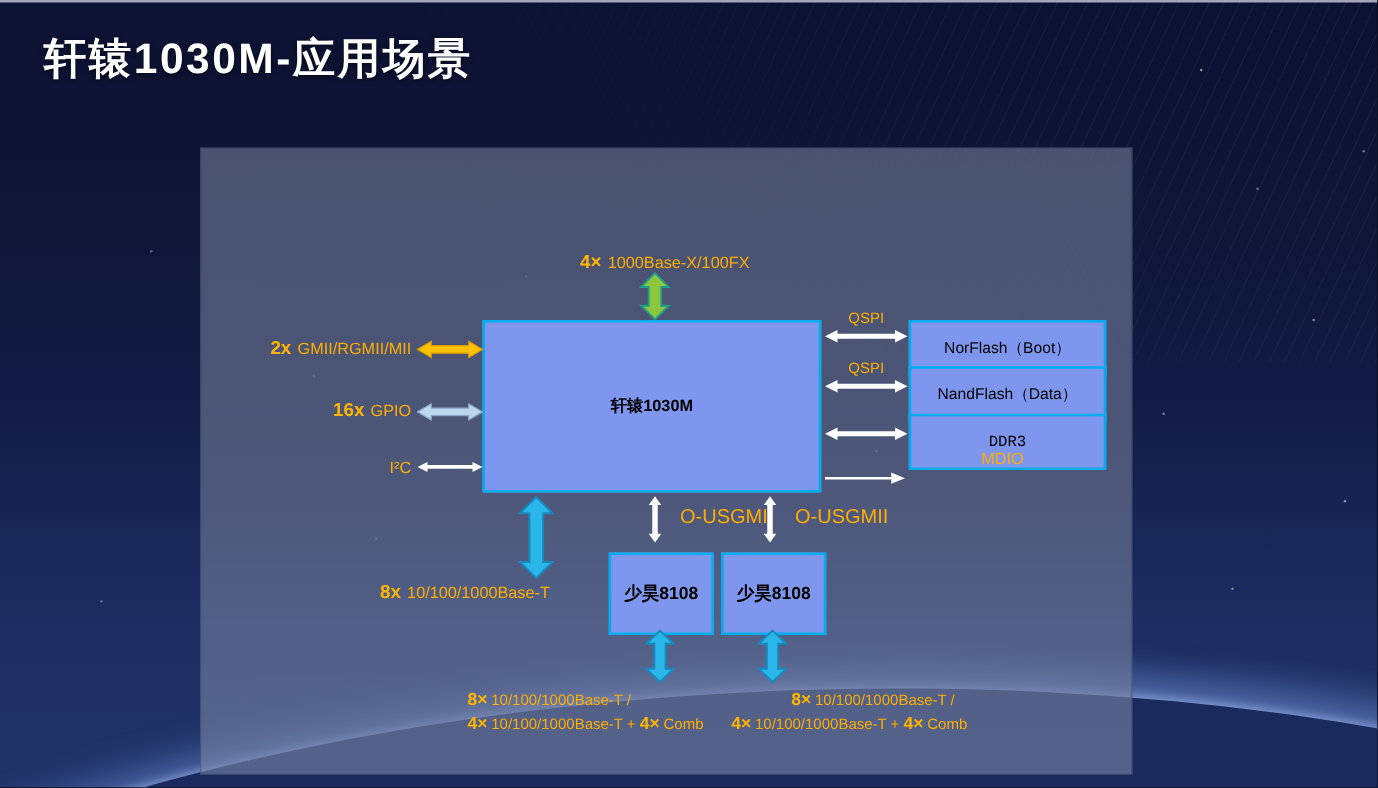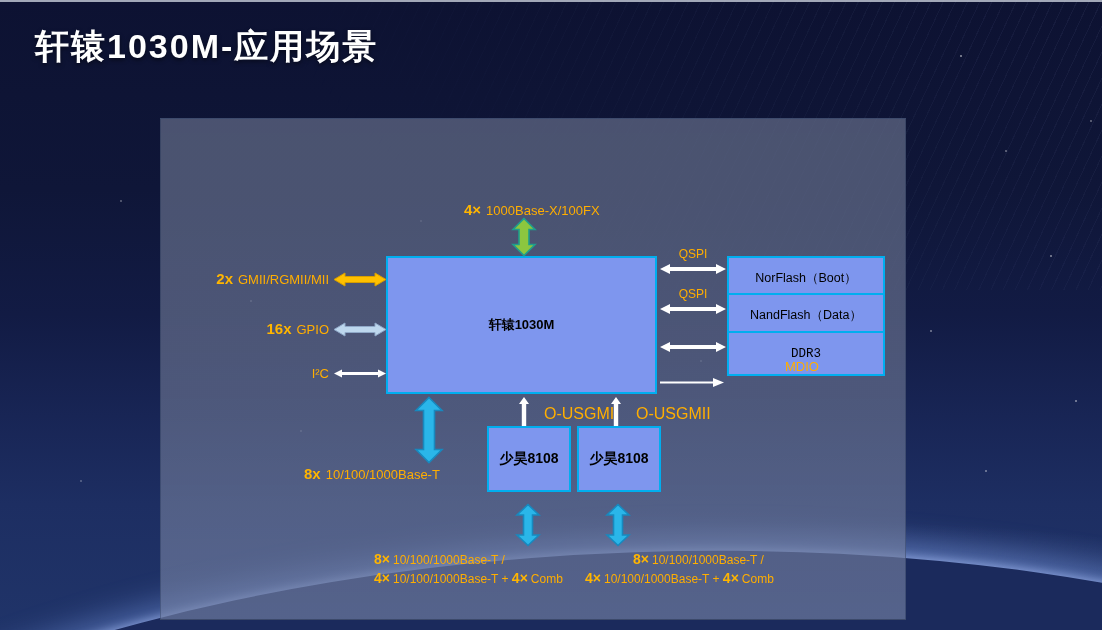--- a/index.html
+++ b/index.html
@@ -37,21 +37,21 @@
     background:linear-gradient(180deg, rgba(95,104,132,0.74) 0%, rgba(100,110,140,0.70) 55%, rgba(120,133,168,0.62) 100%);
     border:1px solid rgba(30,45,80,0.35); }
   .panel-header { position:absolute; left:-1px; top:-1px; width:746px; height:52px;
     background:#089FE0; border:1px solid rgba(15,70,140,0.8);
     display:flex; align-items:center; justify-content:center;
     color:#fff; font-size:22px; font-weight:bold; letter-spacing:1px; }
   .blk { position:absolute; background:#7E96EE; border:2px solid #00AEEF;
     display:flex; align-items:center; justify-content:center; color:#000; text-align:center; }
   .chip { left:225px; top:137px; width:271px; height:138px; font-size:13px; font-weight:bold; }
   .mem { left:566px; width:158px; height:45px; font-size:12.5px; }
-  .phy { top:307px; width:84px; height:66px; font-size:14px; font-weight:bold; }
+  .phy { top:323px; width:84px; height:66px; font-size:14px; font-weight:bold; }
   .abs { position:absolute; }
   .lbl { position:absolute; color:#FFAE00; font-size:13px; white-space:nowrap; }
   .lbl .qty { font-weight:bold; font-size:15px; color:#FFB500; margin-right:5px; }
   .r-align { text-align:right; }
   .bus-lbl { position:absolute; left:498px; width:68px; text-align:center;
     color:#FFAE00; font-size:12px; white-space:nowrap; }
   .usg { position:absolute; color:#FFAE00; font-size:16px; white-space:nowrap; }
   .ports { position:absolute; color:#FFAE00; font-size:12px; line-height:18px; white-space:nowrap; }
   .ports .q { font-weight:bold; font-size:14px; color:#FFB500; margin-right:3px; }
   .ports .indent { margin-left:48px; }

